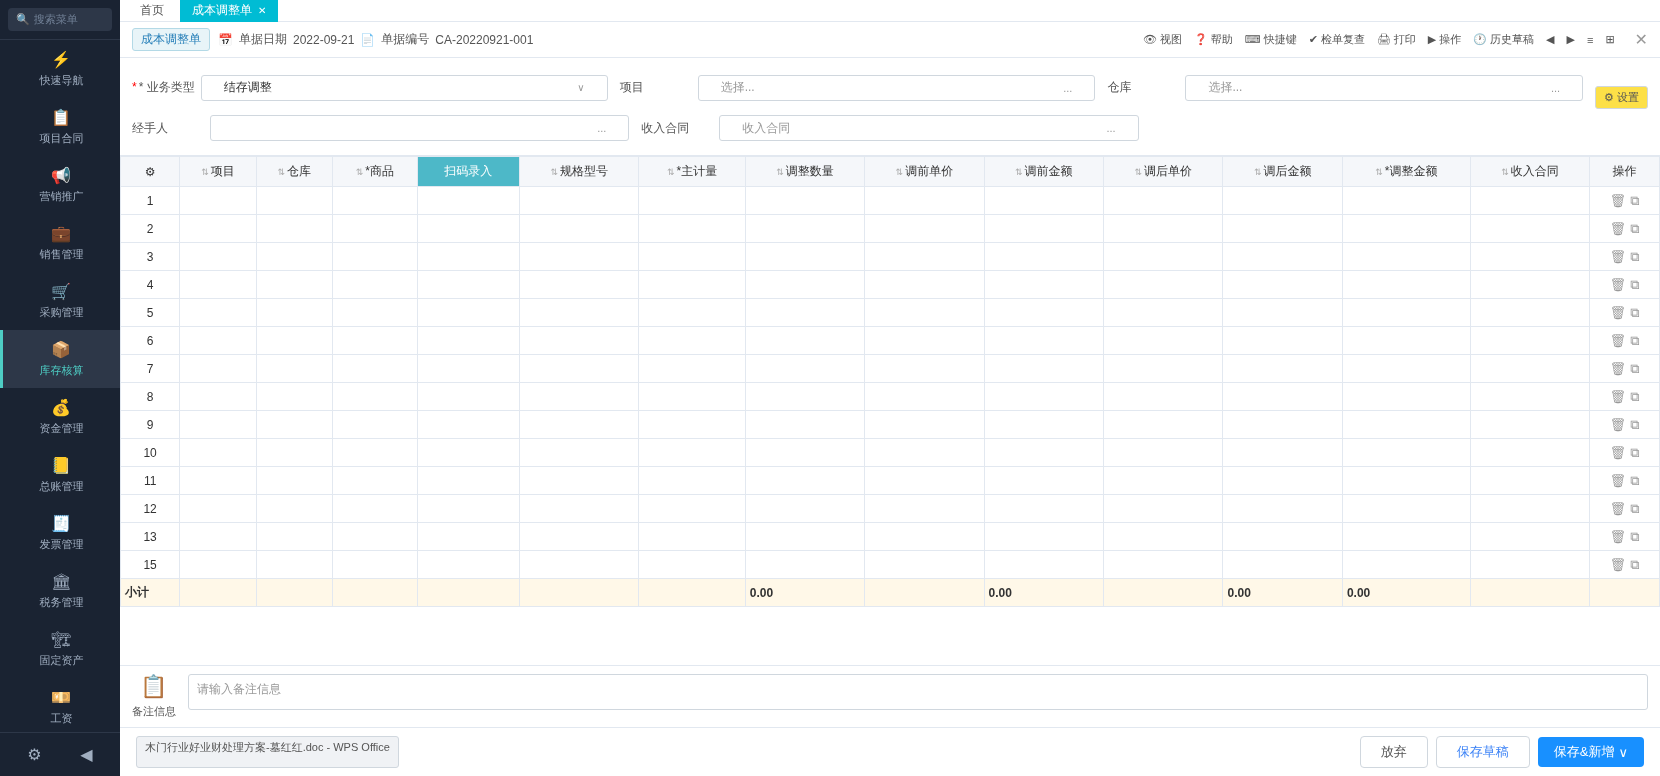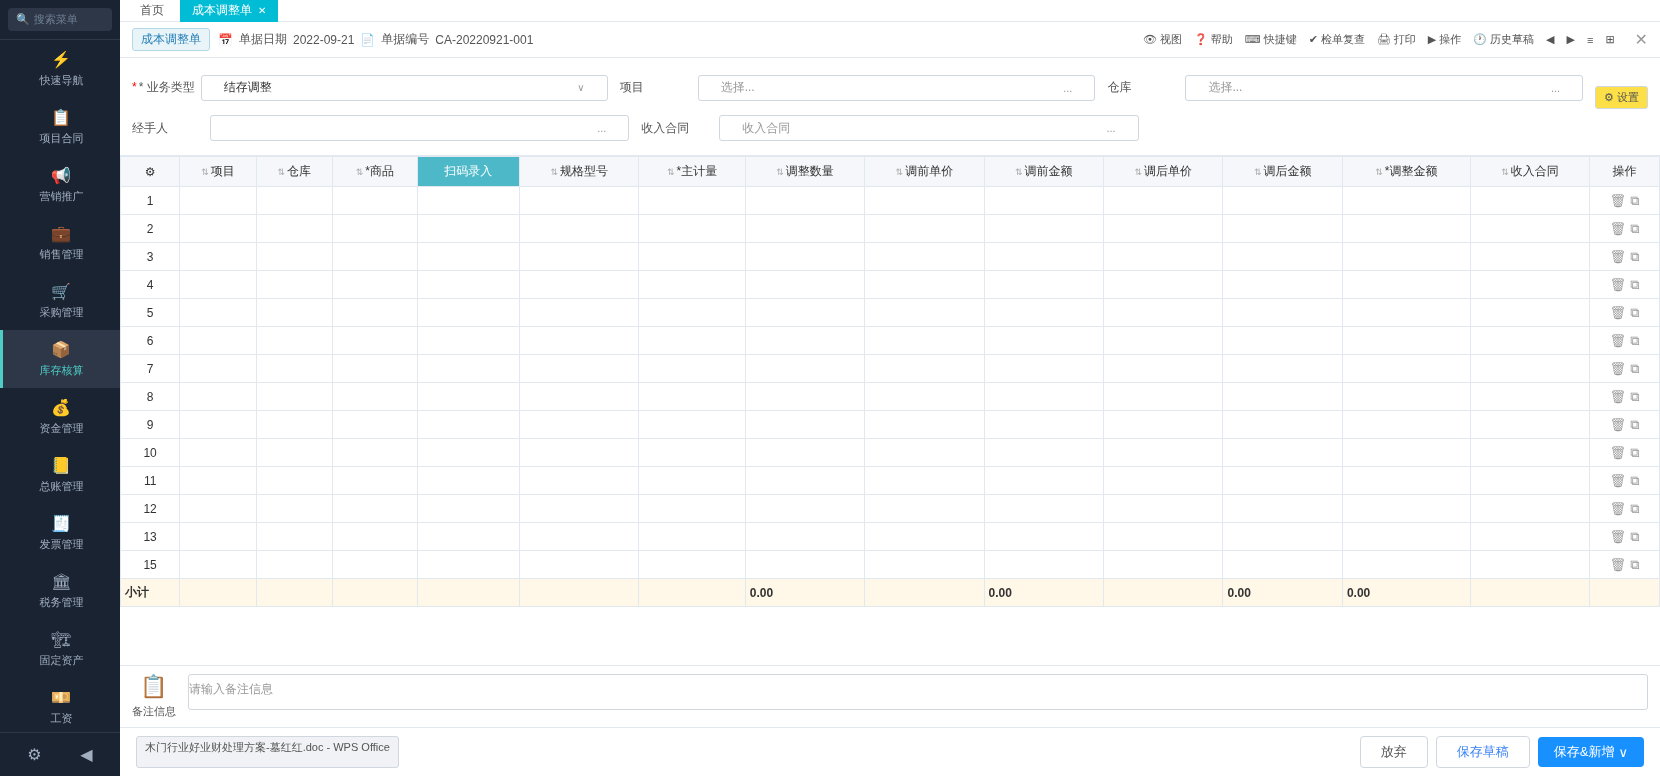--- a/index.html
+++ b/index.html
@@ -293,21 +293,21 @@
       cursor: pointer;
     }
     .notes-icon {
       font-size: 22px;
       color: #555;
     }
     .notes-input {
       flex: 1;
       border: 1px solid #d0d7de;
       border-radius: 3px;
-      padding: 6px 0;
+      padding: 6px 8px;
       font-size: 12px;
       color: #999;
       min-height: 36px;
       background: #fff;
     }
 
     
     .bottom-bar {
       background: #fff;
       border-top: 1px solid #e2e8f0;

